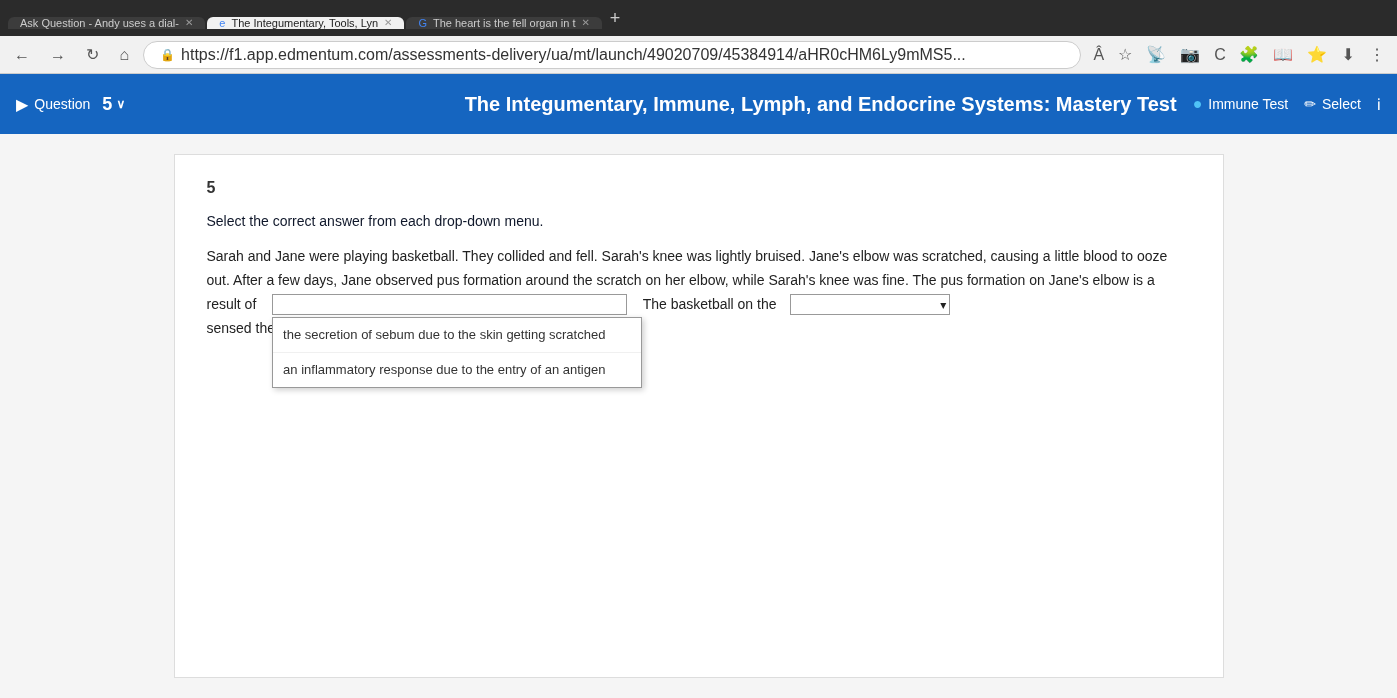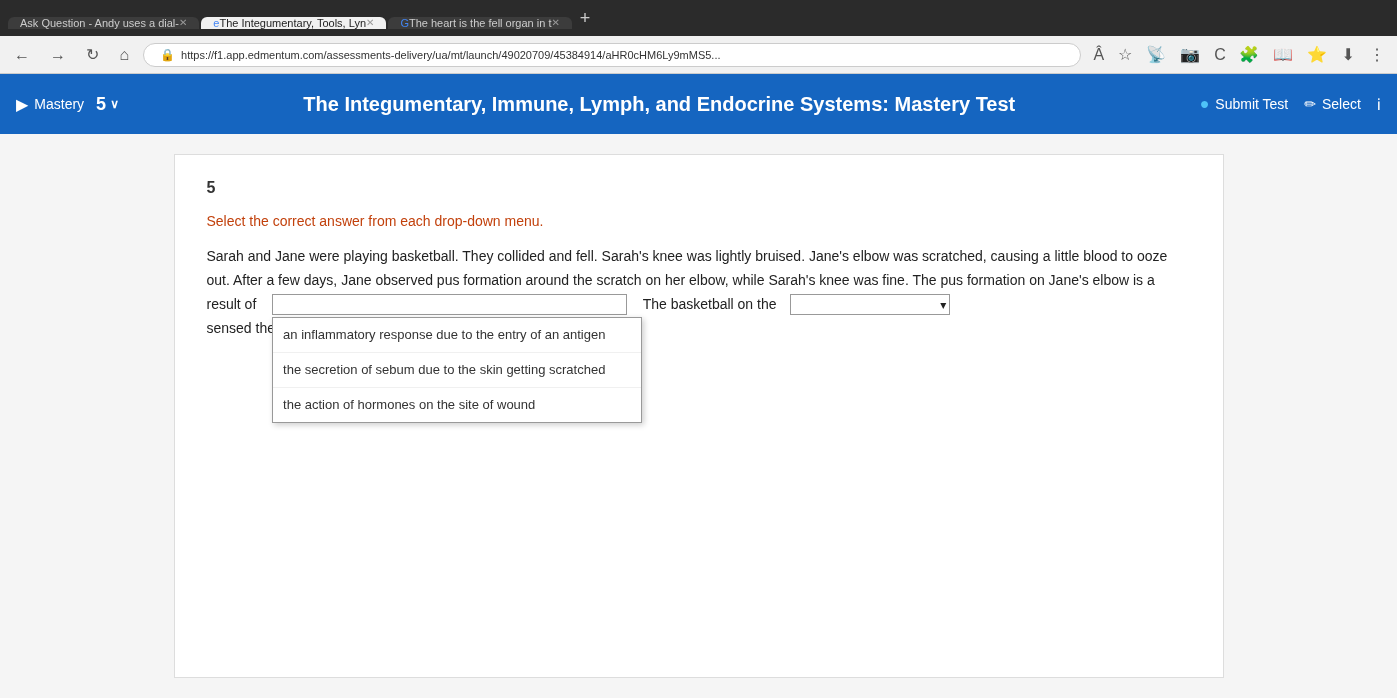--- a/index.html
+++ b/index.html
@@ -1,54 +1,54 @@
 <!DOCTYPE html>
 <html><head>
   <meta charset="utf-8">
   <style>
     * { margin: 0; padding: 0; box-sizing: border-box; }
     body { font-family: Arial, sans-serif; background: #e8e8e8; width: 1397px; height: 698px; overflow: hidden; }
 
     
     .browser-chrome { background: #2b2b2b; height: 36px; display: flex; align-items: center; padding: 0 8px; gap: 6px; }
     .tab-bar { display: flex; align-items: flex-end; gap: 2px; }
-    .tab { background: #3c3c3c; color: #ccc; font-size: 11px; padding: 0 12px; border-radius: 6px 6px 0 0; display: flex; align-items: center; max-width: 200px; white-space: nowrap; overflow: hidden; text-overflow: ellipsis; }
+    .tab { background: #3c3c3c; color: #ccc; font-size: 11px; padding: 0 12px; border-radius: 6px 6px 0 0; display: flex; align-items: center; gap: 6px; max-width: 200px; white-space: nowrap; overflow: hidden; text-overflow: ellipsis; }
     .tab.active { background: #f1f1f1; color: #222; }
     .tab-close { font-size: 10px; color: #999; cursor: pointer; }
     .new-tab { background: none; border: none; color: #ccc; font-size: 18px; cursor: pointer; padding: 0 6px; }
 
     
     .address-row { background: #f1f1f1; height: 38px; display: flex; align-items: center; padding: 0 8px; gap: 8px; border-bottom: 1px solid #ccc; }
     .nav-btn { background: none; border: none; font-size: 16px; cursor: pointer; color: #555; padding: 4px 6px; border-radius: 50%; }
     .address-bar { flex: 1; background: white; border: 1px solid #ccc; border-radius: 20px; padding: 4px 16px; font-size: 12px; color: #333; display: flex; align-items: center; gap: 6px; }
     .address-bar .lock-icon { color: #555; font-size: 12px; }
-    .address-text { font-size: 11px; color: #333; }
+    .address-text { font-size: 16px; color: #333; }
     .browser-actions { display: flex; align-items: center; gap: 6px; }
     .browser-action-btn { background: none; border: none; font-size: 16px; color: #555; cursor: pointer; padding: 4px; }
 
     
     .app-toolbar { background: #1565c0; height: 60px; display: flex; align-items: center; padding: 0 16px; gap: 16px; }
     .toolbar-left { display: flex; align-items: center; gap: 12px; }
     .prev-btn { display: flex; align-items: center; gap: 6px; color: white; font-size: 14px; cursor: pointer; }
     .prev-icon { font-size: 16px; }
     .question-num { color: white; font-size: 18px; font-weight: bold; display: flex; align-items: center; gap: 4px; }
     .chevron-down { font-size: 12px; }
-    .toolbar-title { color: white; font-size: 20px; font-weight: bold; flex: 1; text-align: center; }
+    .toolbar-title { color: white; font-size: 20px; font-weight: bold; flex: 1; text-align: right; }
     .toolbar-right { display: flex; align-items: center; gap: 16px; }
     .submit-btn { display: flex; align-items: center; gap: 6px; color: white; font-size: 14px; cursor: pointer; }
     .submit-icon { color: #4fc3f7; font-size: 16px; }
     .tools-btn { display: flex; align-items: center; gap: 6px; color: white; font-size: 14px; cursor: pointer; }
     .tools-icon { font-size: 14px; }
     .info-btn { color: white; font-size: 16px; cursor: pointer; }
 
     
     .main-content { background: #f5f5f5; min-height: calc(698px - 134px); padding: 20px; display: flex; justify-content: center; }
     .question-card { background: white; width: 1050px; padding: 24px 32px; border: 1px solid #ddd; }
     .question-number { font-size: 16px; font-weight: bold; color: #333; margin-bottom: 16px; }
-    .instructions { font-size: 14px; color: #c2410c; margin-bottom: 16px; }
+    .instructions { font-size: 14px; color: #0f172a; margin-bottom: 16px; }
     .question-text { font-size: 14px; color: #222; line-height: 1.7; }
 
     
     .inline-select-wrapper { display: inline-block; position: relative; vertical-align: middle; }
     .inline-select { border: 1px solid #999; padding: 2px 24px 2px 6px; font-size: 13px; background: white; appearance: none; min-width: 220px; cursor: pointer; }
     .select-arrow { position: absolute; right: 4px; top: 50%; transform: translateY(-50%); font-size: 12px; pointer-events: none; }
 
     
     .dropdown-open-container { position: relative; display: inline-block; vertical-align: middle; }
     .dropdown-open { position: absolute; top: 24px; left: 0; background: white; border: 1px solid #999; z-index: 100; min-width: 370px; box-shadow: 2px 2px 6px rgba(0,0,0,0.2); }
@@ -100,32 +100,32 @@
     <button class="browser-action-btn">⭐</button>
     <button class="browser-action-btn">⬇</button>
     <button class="browser-action-btn">⋮</button>
   </div>
 </div>
 
 <div class="app-toolbar">
   <div class="toolbar-left">
     <div class="prev-btn">
       <span class="prev-icon">▶</span>
-      <span>Mastery</span>
+      <span>Question</span>
     </div>
     <div class="question-num">
       <span>5</span>
       <span class="chevron-down">∨</span>
     </div>
   </div>
   <div class="toolbar-title">The Integumentary, Immune, Lymph, and Endocrine Systems: Mastery Test</div>
   <div class="toolbar-right">
     <div class="submit-btn">
       <span class="submit-icon">●</span>
-      <span>Submit Test</span>
+      <span>Immune Test</span>
     </div>
     <div class="tools-btn">
       <span class="tools-icon">✏</span>
       <span>Select</span>
     </div>
     <span class="info-btn">ℹ</span>
   </div>
 </div>
 
 <div class="main-content">
@@ -138,23 +138,22 @@
       
       <span class="dropdown-open-container">
         <select class="inline-select">
           <option value=""></option>
           <option value="opt1">an inflammatory response due to the entry of an antigen</option>
           <option value="opt2">the secretion of sebum due to the skin getting scratched</option>
           <option value="opt3">the action of hormones on the site of wound</option>
         </select>
         
         <div class="dropdown-open">
+          <div class="dropdown-option">the secretion of sebum due to the skin getting scratched</div>
           <div class="dropdown-option">an inflammatory response due to the entry of an antigen</div>
-          <div class="dropdown-option">the secretion of sebum due to the skin getting scratched</div>
-          <div class="dropdown-option">the action of hormones on the site of wound</div>
         </div>
       </span>
       <span style="display:inline-block;width:8px;"></span>
       <span>The basketball on the</span>
       <span style="display:inline-block;width:6px;"></span>
       
       <span class="inline-select-wrapper">
         <select class="second-select">
           <option value=""></option>
         </select>

